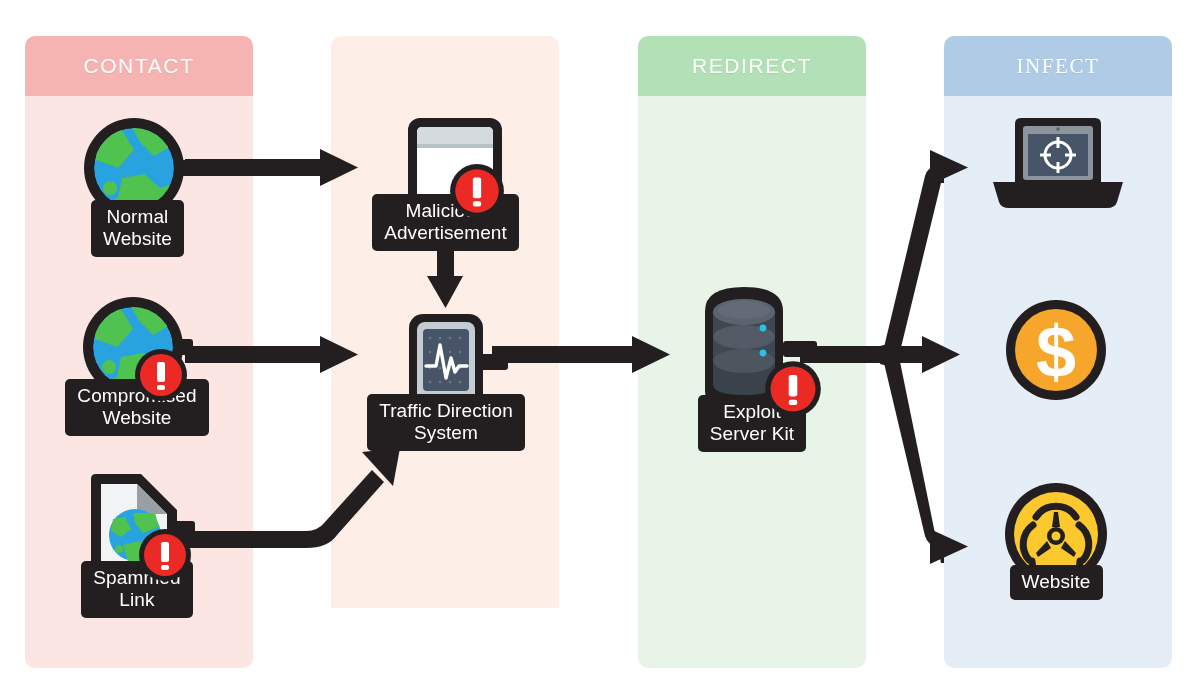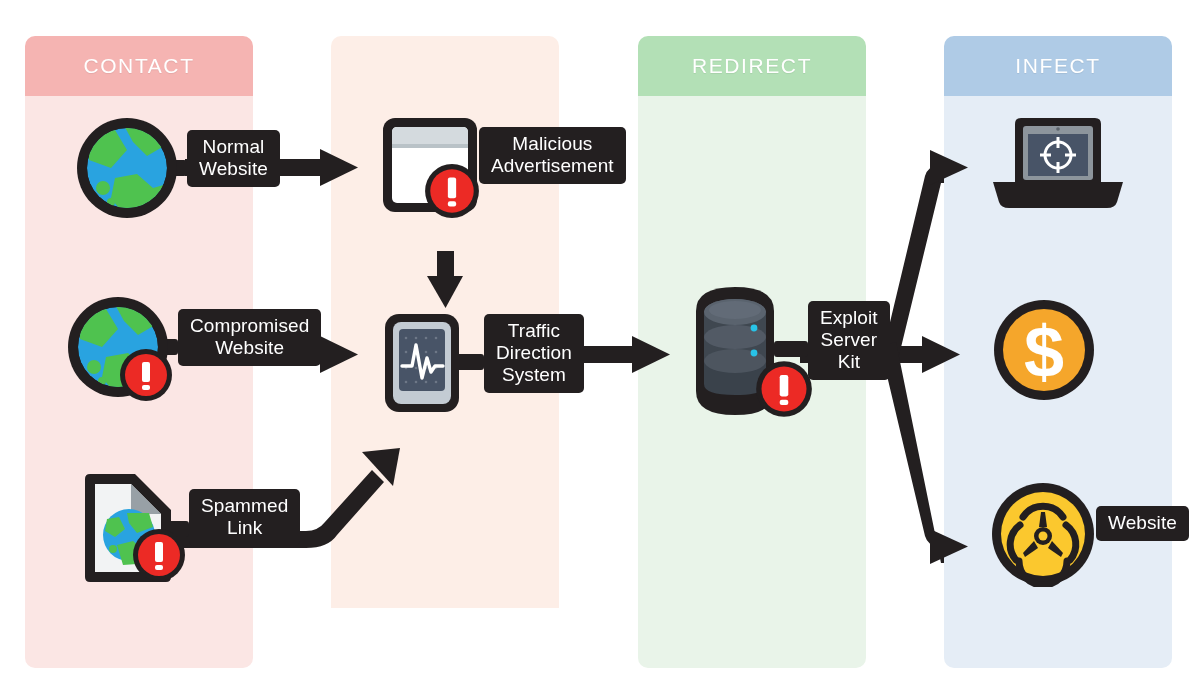--- a/index.html
+++ b/index.html
@@ -28,28 +28,28 @@
 
   #col-redirect{left:331px;top:28px;width:228px;height:632px;}
   #col-redirect .head{background:#f8c3ae;}
   #col-redirect .body{background:#fdeee7;}
 
   #col-exploit{left:638px;top:28px;width:228px;height:632px;}
   #col-exploit .head{background:#b3e0b6;}
   #col-exploit .body{background:#e9f4e9;}
 
   #col-infect{left:944px;top:28px;width:228px;height:632px;}
-  #col-infect .head{background:#afcbe6;}
+  #col-infect .head{background:#afcbe6;font-family:Liberation Serif, serif;}
   #col-infect .body{background:#e5edf6;}
 
   
   #arrows{position:absolute;left:0;top:0;width:1200px;height:686px;}
 
   
-  .node{position:absolute;display:flex;align-items:center;}
+  .node{position:absolute;display:flex;flex-direction:column;align-items:center;}
   .icon-wrap{position:relative;display:flex;align-items:center;justify-content:center;}
   .label{
     position:relative;
     background:#231f20;color:#ffffff;
     border-radius:5px;
     padding:6px 12px 7px 12px;
     font-size:19px;line-height:22px;
     text-align:center;white-space:pre-line;
     margin-top:-22px;
     z-index:5;

